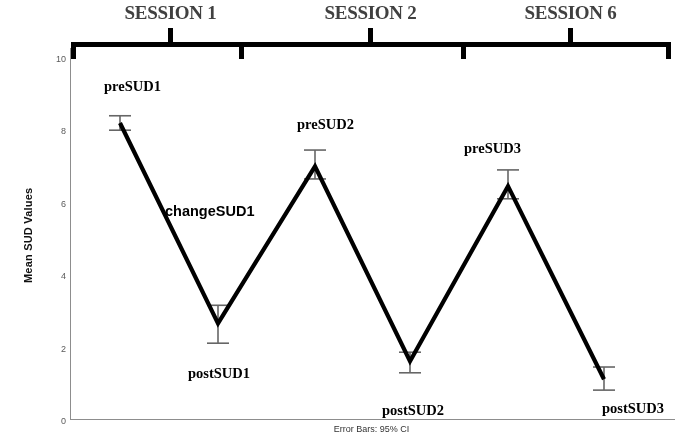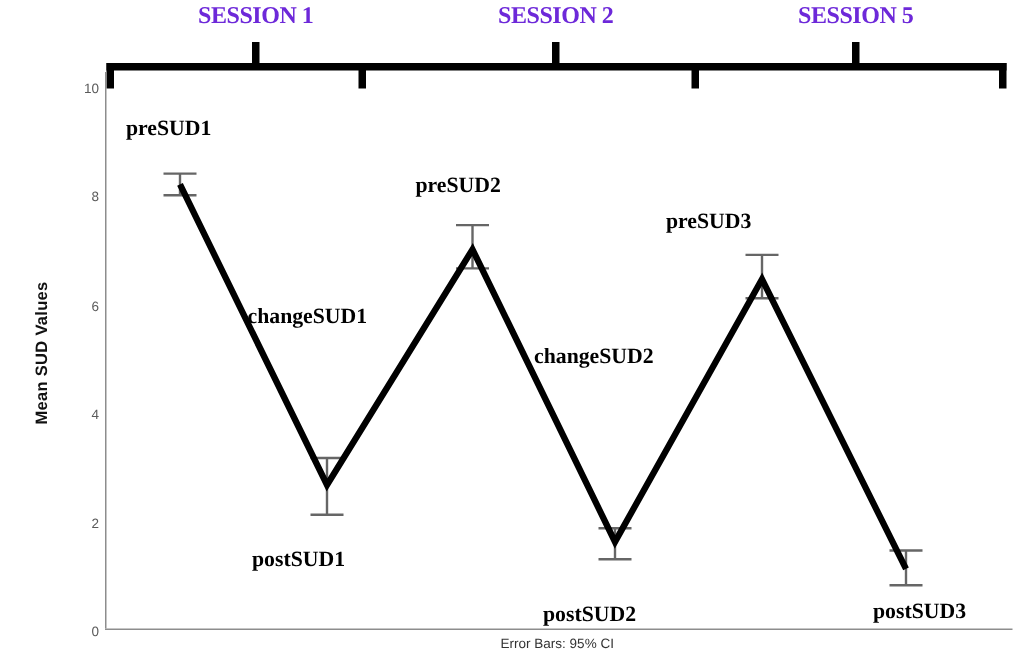--- a/index.html
+++ b/index.html
@@ -14,22 +14,22 @@
     background: #ffffff;
     font-family: "Liberation Serif", serif;
     overflow: hidden;
   }
 
   
   .session-title {
     position: absolute;
     font-family: "Liberation Serif", serif;
     font-weight: bold;
-    font-size: 16px;
-    color: #6d28d9;
+    font-size: 19px;
+    color: #404040;
     text-align: center;
     letter-spacing: -0.3px;
     white-space: nowrap;
   }
 
   .bracket-line {
     position: absolute;
     background: #000;
   }
 
@@ -66,24 +66,25 @@
   }
 
   
   .point-label {
     position: absolute;
     font-family: "Liberation Serif", serif;
     font-weight: bold;
     font-size: 14.5px;
     color: #000;
     white-space: nowrap;
+    margin-left: 20px;
   }
   .segment-label {
     position: absolute;
-    font-family: Liberation Serif, serif;
+    font-family: Liberation Sans, sans-serif;
     font-weight: bold;
     font-size: 14.5px;
     color: #000;
     white-space: nowrap;
   }
 
   
   .footnote {
     position: absolute;
     font-family: "Liberation Sans", sans-serif;
@@ -95,21 +96,21 @@
   }
 </style>
 </head>
 <body>
 
 <div id="page">
 
   <div>
     <div class="session-title" style="left:71px; top:2px; width:199px;">SESSION 1</div>
     <div class="session-title" style="left:271px; top:2px; width:199px;">SESSION 2</div>
-    <div class="session-title" style="left:471px; top:2px; width:199px;">SESSION 5</div>
+    <div class="session-title" style="left:471px; top:2px; width:199px;">SESSION 6</div>
 
     <div class="bracket-line" style="left:168px; top:28px; width:5px; height:17px;"></div>
     <div class="bracket-line" style="left:368px; top:28px; width:5px; height:17px;"></div>
     <div class="bracket-line" style="left:568px; top:28px; width:5px; height:17px;"></div>
 
     <div class="bracket-line" style="left:71px; top:42px; width:600px; height:5px;"></div>
 
     <div class="bracket-line" style="left:71px; top:42px; width:5px; height:17px;"></div>
     <div class="bracket-line" style="left:239px; top:42px; width:5px; height:17px;"></div>
     <div class="bracket-line" style="left:461px; top:42px; width:5px; height:17px;"></div>
@@ -166,17 +167,16 @@
     </svg>
 
   <div class="point-label" style="left:84px;  top:78px;">preSUD1</div>
   <div class="point-label" style="left:168px; top:365px;">postSUD1</div>
   <div class="point-label" style="left:277px; top:116px;">preSUD2</div>
   <div class="point-label" style="left:362px; top:402px;">postSUD2</div>
   <div class="point-label" style="left:444px; top:140px;">preSUD3</div>
   <div class="point-label" style="left:582px; top:400px;">postSUD3</div>
 
   <div class="segment-label" style="left:165px; top:203px;">changeSUD1</div>
-  <div class="segment-label" style="left:356px; top:230px;">changeSUD2</div>
 
   <div class="footnote" style="top:424px;padding-left:29px;">Error Bars: 95% CI</div>
 
 </div>
 
 </body></html>

